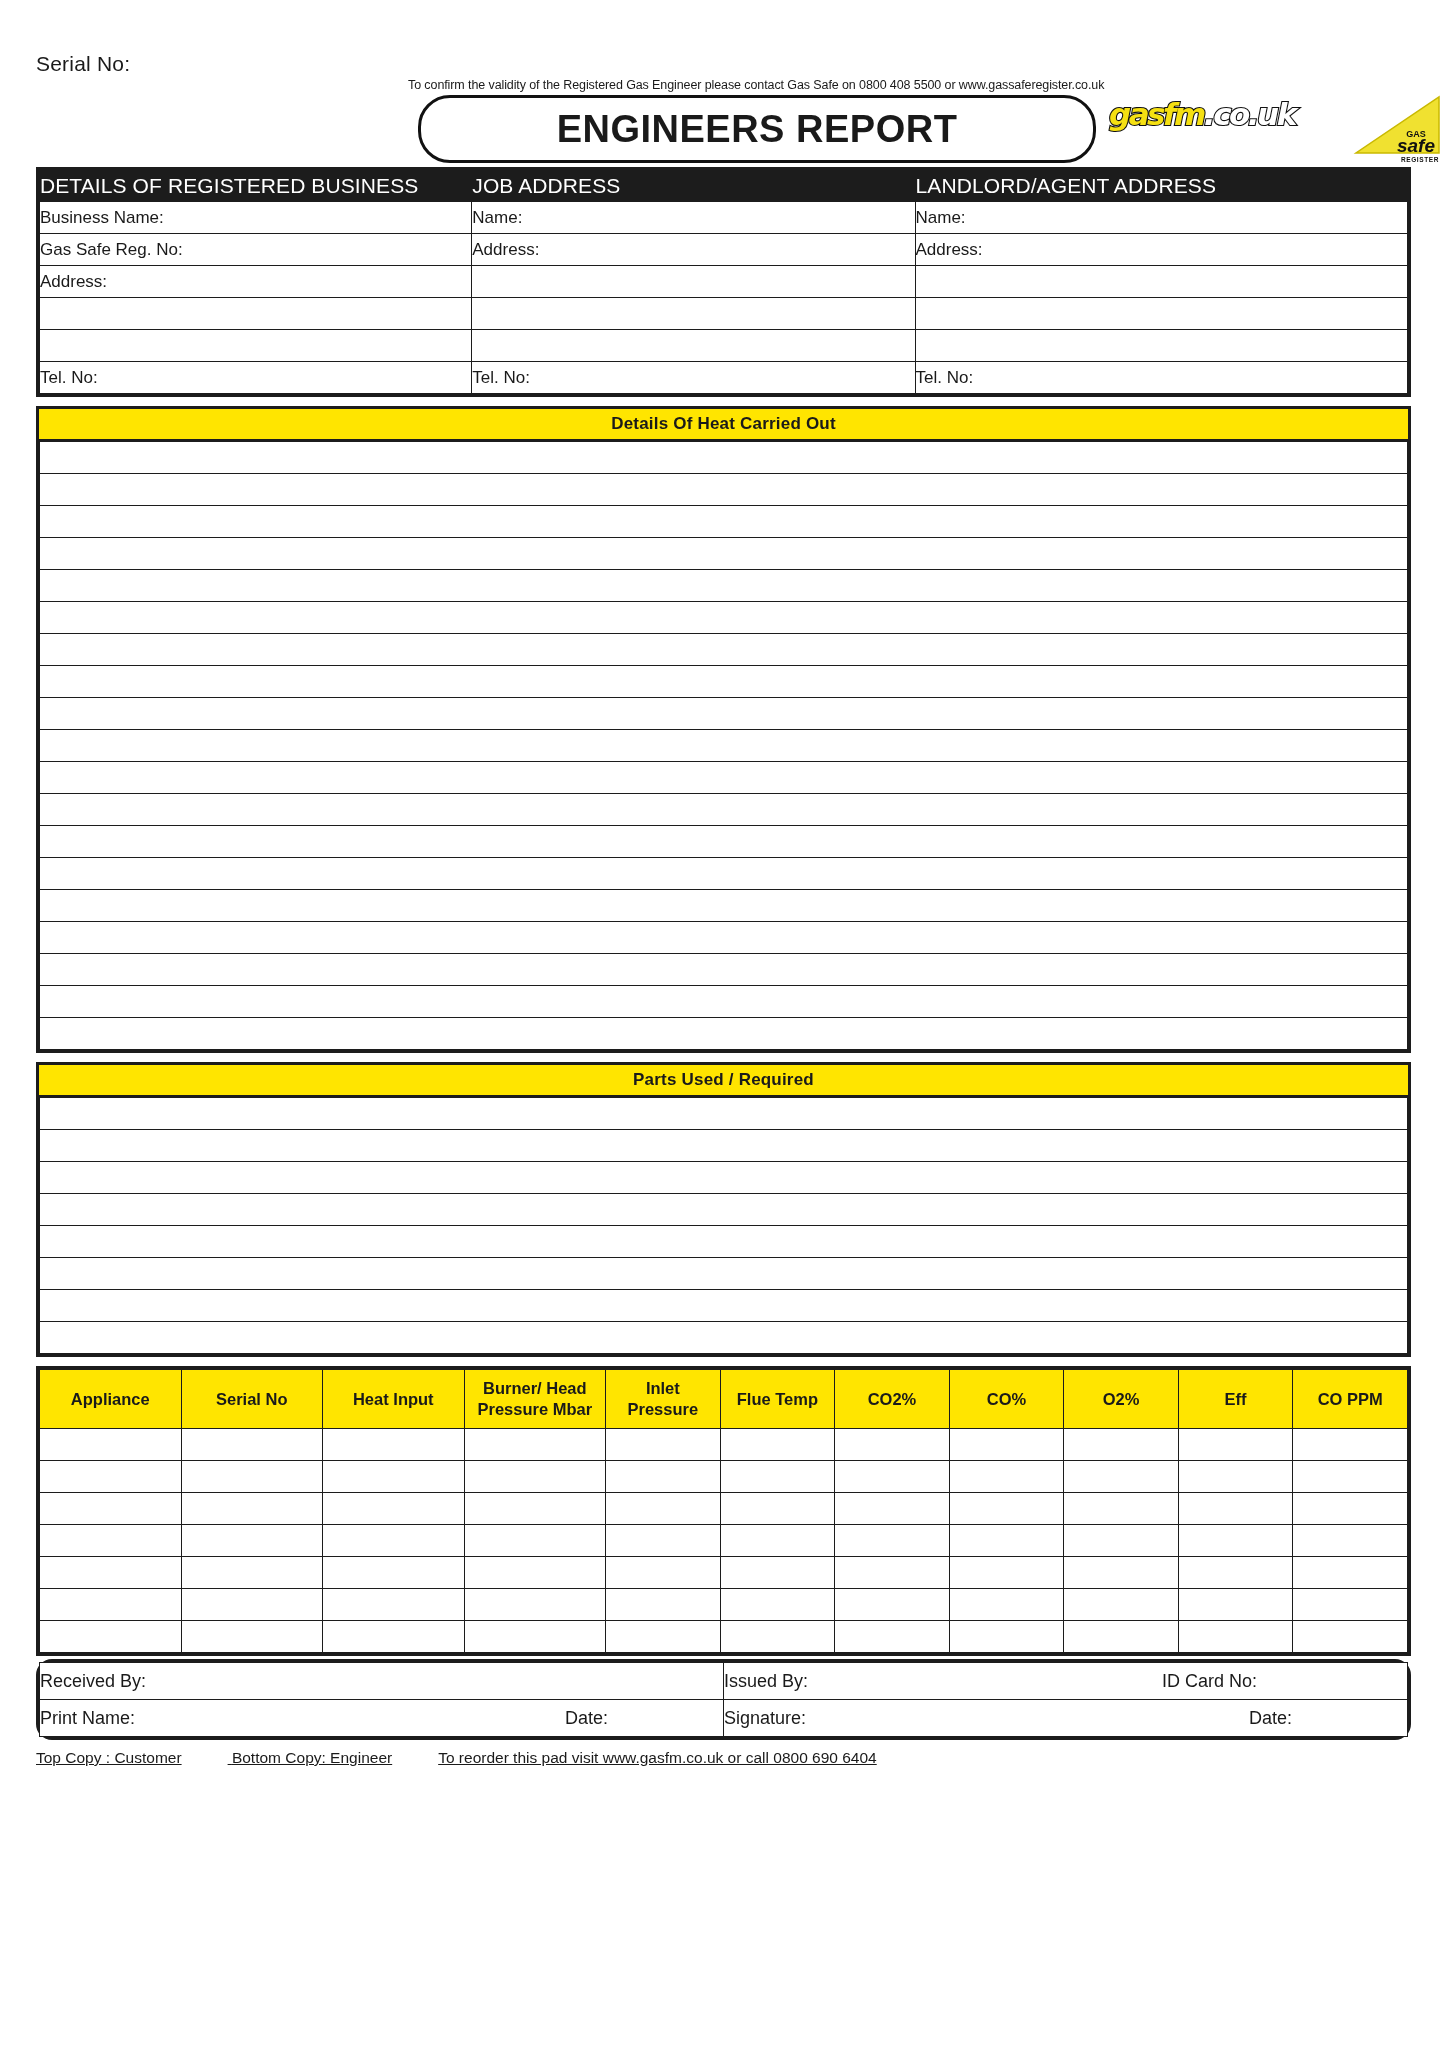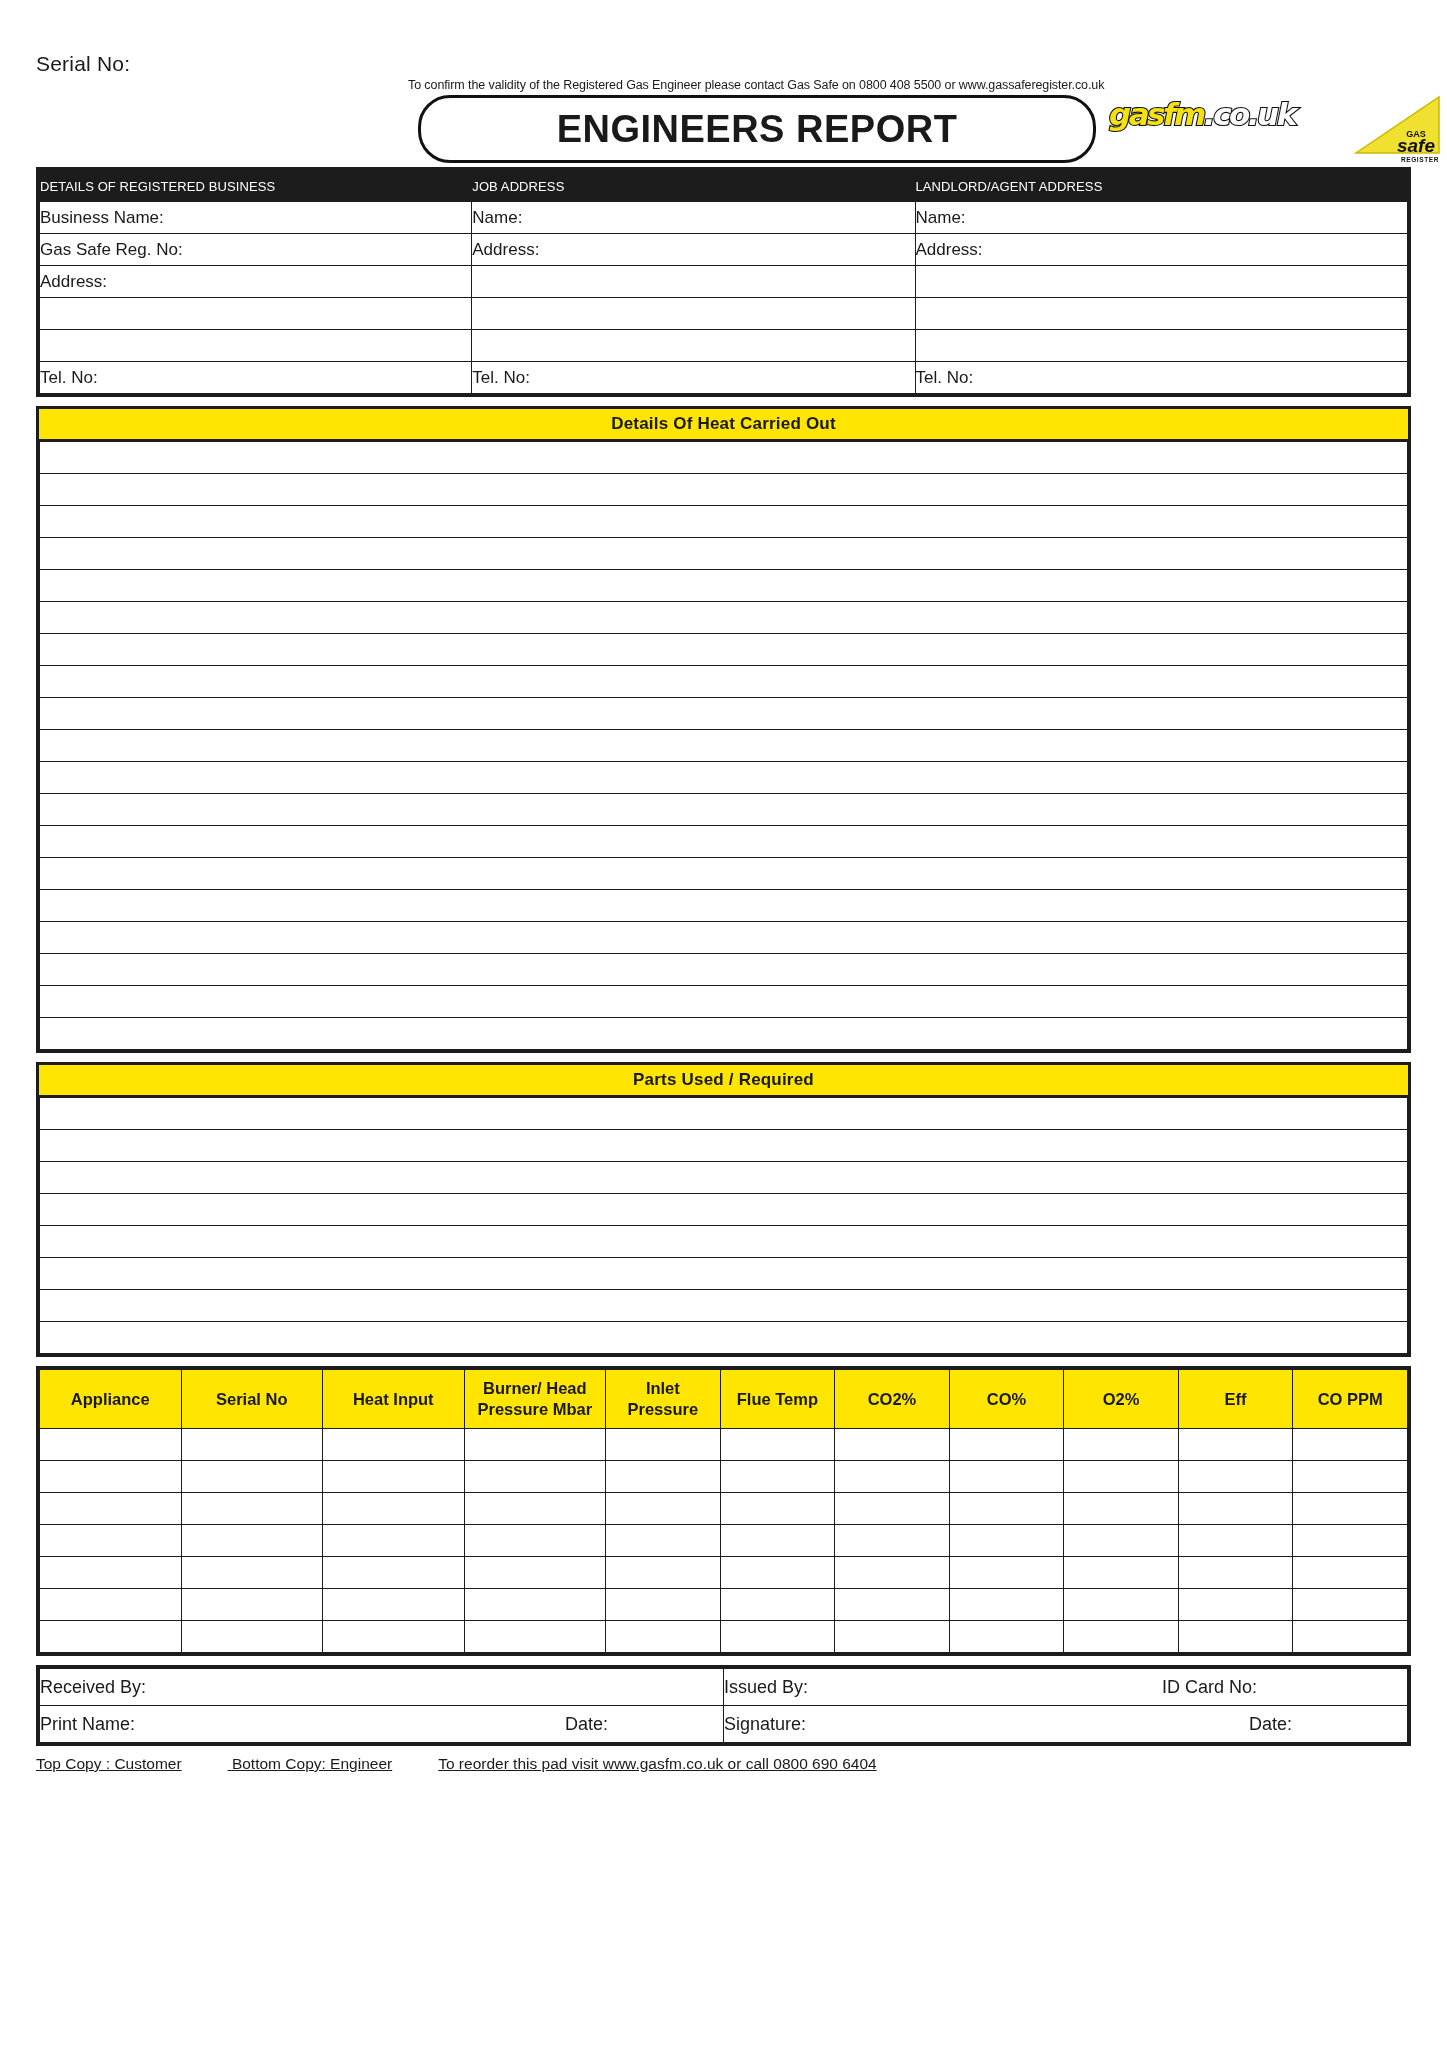--- a/index.html
+++ b/index.html
@@ -121,21 +121,21 @@
     margin-top: 2px;
   }
   .contact-block td {
     height: 31px;
     font-size: 17px;
     padding: 0 9px;
   }
   .contact-block tr.hdr td {
     background: #1c1c1c;
     color: #ffffff;
-    font-size: 13px;
+    font-size: 21px;
     height: 30px;
     border-color: #1c1c1c;
     letter-spacing: .1px;
   }
 
   
   .work-type {
     margin-top: 9px;
   }
   .work-type td {
@@ -186,21 +186,22 @@
     font-weight: bold;
     text-align: center;
     height: 58px;
     font-size: 16.5px;
     line-height: 1.25;
     padding: 0 3px;
   }
 
   
   .footer-block {
-    margin-top: 9px;
+    margin-top: 3px;
+    border-radius: 16px;
   }
   .footer-block td {
     height: 36px;
     font-size: 18px;
     padding: 0 10px;
     position: relative;
   }
   .inline-right {
     position: absolute;
     right: 150px;

